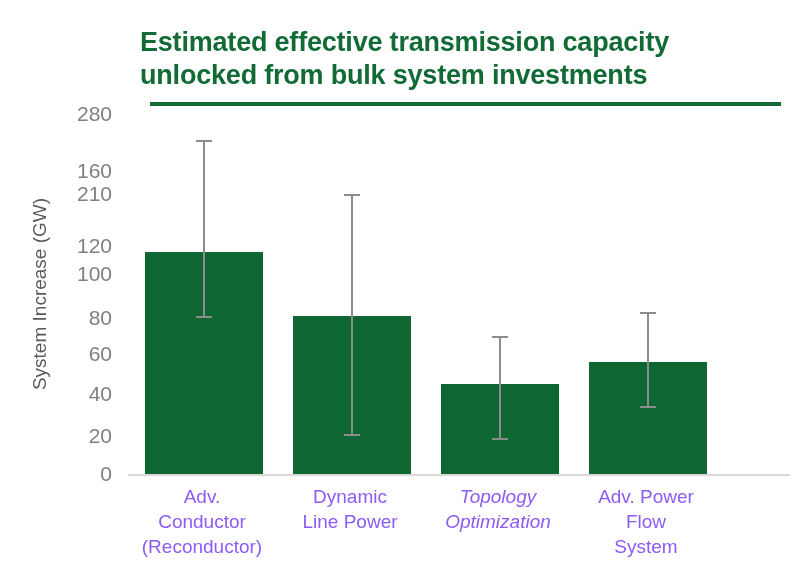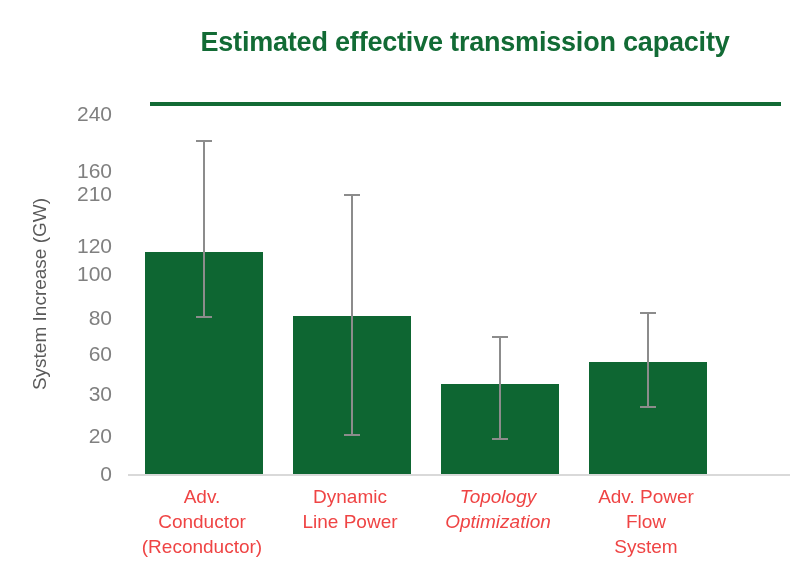--- a/index.html
+++ b/index.html
@@ -21,21 +21,21 @@
     width: 804px;
     height: 576px;
   }
 
   
   #chart-title {
     position: absolute;
     left: 140px;
     top: 26px;
     width: 650px;
-    text-align: center;
+    text-align: left;
     color: #126B35;
     font-weight: bold;
     font-size: 27px;
     line-height: 33px;
     letter-spacing: -0.2px;
   }
   #title-rule {
     position: absolute;
     left: 150px;
     top: 102px;
@@ -111,47 +111,48 @@
     background: #8C8C8C;
   }
   .err-cap.top { top: 0; }
   .err-cap.bottom { bottom: 0; }
 
   
   .cat-label {
     position: absolute;
     top: 484px;
     text-align: center;
-    color: #ef4444;
+    color: #8b5cf6;
     font-size: 19px;
     line-height: 25px;
     white-space: pre-line;
   }
 </style>
 </head>
 <body>
 
 <div id="chart-root">
 
   <div id="chart-title">
     <div>Estimated effective transmission capacity</div>
+    <div>unlocked from bulk system investments</div>
   </div>
   <div id="title-rule"></div>
 
   <div id="y-axis-title">System Increase (GW)</div>
 
   <div id="y-ticks">
-      <div class="y-tick-label" style="top: 102.6px;">240</div>
+      <div class="y-tick-label" style="top: 102.6px;">280</div>
       <div class="y-tick-label" style="top: 160px;">160</div>
       <div class="y-tick-label" style="top: 182.689px;">210</div>
       <div class="y-tick-label" style="top: 235px;">120</div>
       <div class="y-tick-label" style="top: 262.778px;">100</div>
       <div class="y-tick-label" style="top: 307px;">80</div>
       <div class="y-tick-label" style="top: 342.867px;">60</div>
-      <div class="y-tick-label" style="top: 382.911px;">30</div>
+      <div class="y-tick-label" style="top: 382.911px;">40</div>
       <div class="y-tick-label" style="top: 425px;">20</div>
       <div class="y-tick-label" style="top: 463px;">0</div>
     </div>
 
   <div id="baseline"></div>
 
   <div id="plot-area">
       <div class="bar" style="left: 17px; width: 118px; top: 141.753px; height: 222.247px; background: rgb(14, 102, 50);"></div>
       <div class="errorbar" style="left: 68px; width: 16px; top: 29.6289px; height: 178.198px;">
         <div class="err-stem" style="background: rgb(140, 140, 140);"></div>

